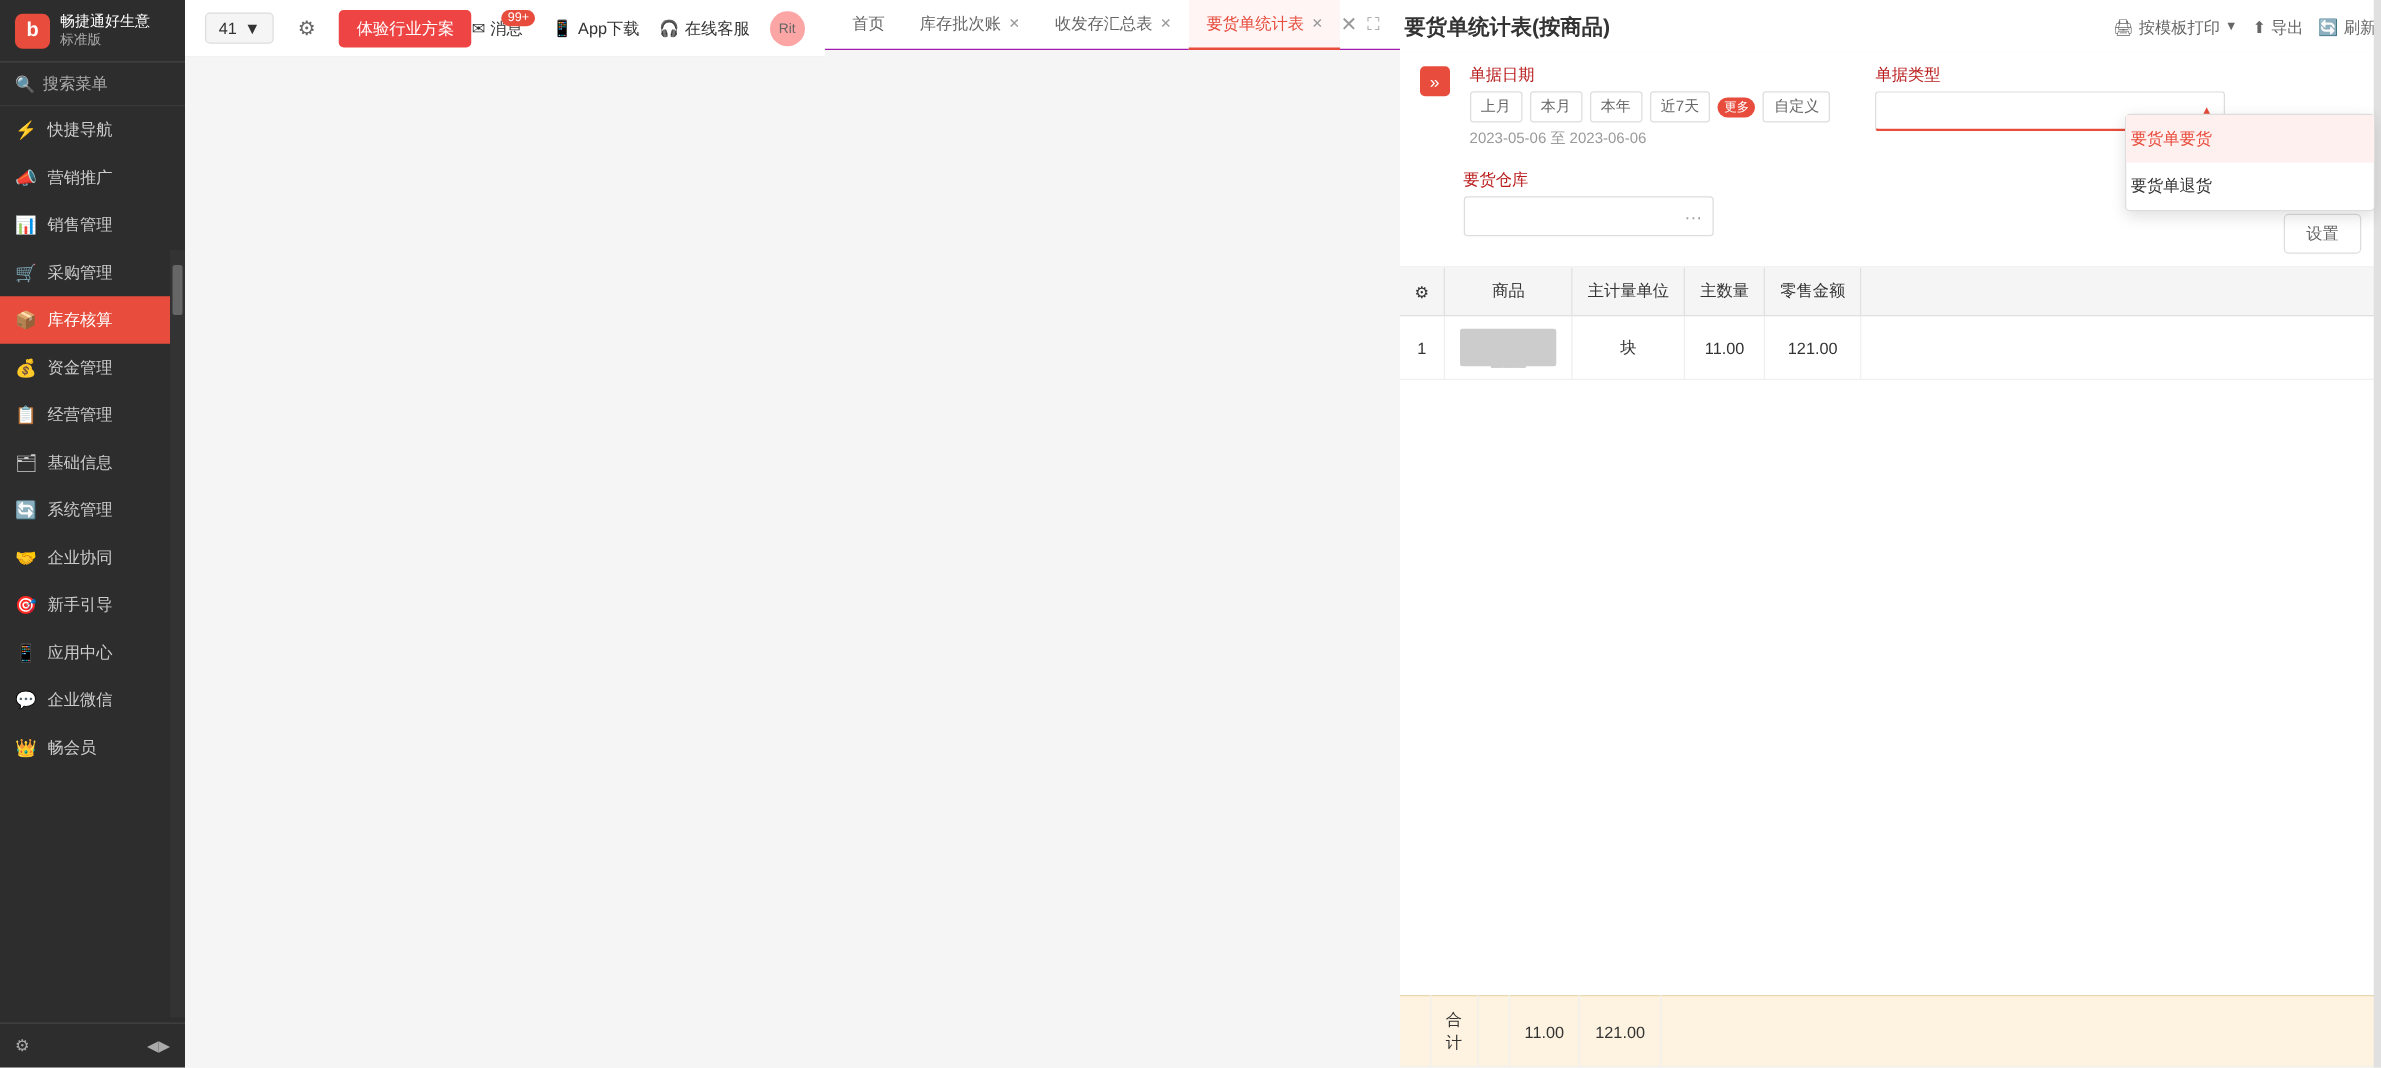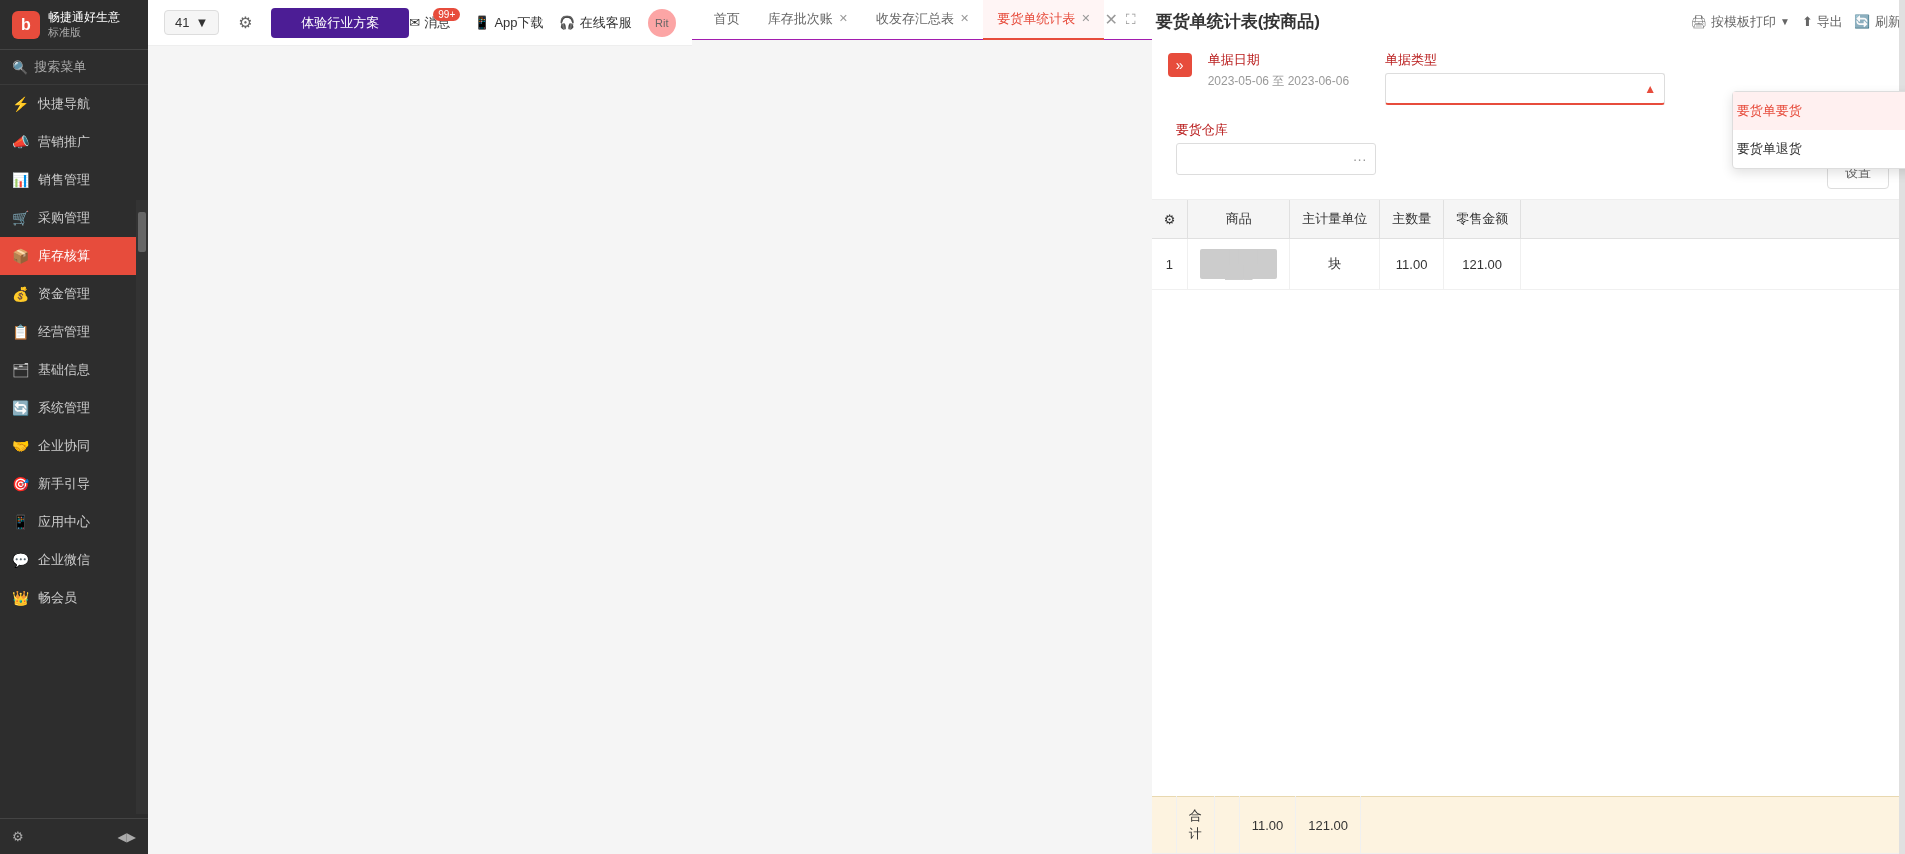--- a/index.html
+++ b/index.html
@@ -108,25 +108,25 @@
       color: #333;
     }
     .gear-btn {
       width: 28px; height: 28px;
       display: flex; align-items: center; justify-content: center;
       cursor: pointer;
       color: #666;
       font-size: 16px;
     }
     .trial-btn {
-      background: #4c1d95;
+      background: #ef4444;
       color: #fff;
       border: none;
       border-radius: 4px;
-      padding: 6px 30px;
+      padding: 6px 14px;
       cursor: pointer;
       font-size: 13px;
     }
     .header-right {
       display: flex;
       align-items: center;
       gap: 16px;
       font-size: 13px;
       color: #333;
     }
@@ -578,32 +578,40 @@
       </div>
     </div>
 
     <div class="filter-bar" style="position:relative;">
       <div class="expand-btn">
         <span>»</span>
       </div>
 
       <div class="filter-group">
         <div class="filter-label">单据日期</div>
+        <div class="date-options">
+          <button class="date-btn">上月</button>
+          <button class="date-btn">本月</button>
+          <button class="date-btn">本年</button>
+          <button class="date-btn">近7天</button>
+          <span class="custom-badge">更多</span>
+          <button class="date-btn">自定义</button>
+        </div>
         <div class="date-range">2023-05-06 至 2023-06-06</div>
       </div>
 
       <div class="filter-group" style="margin-left:20px;">
         <div class="filter-label">单据类型</div>
         <div class="filter-select" style="display:flex;align-items:center;justify-content:space-between;min-height:32px;">
           <span style="flex:1;"></span>
           <span style="color:#e74c3c;font-size:12px;">▲</span>
         </div>
       </div>
 
-      <div class="filter-group" style="margin-left:8px;">
+      <div class="filter-group" style="margin-left:35px;">
         <div class="filter-label">要货仓库</div>
         <div class="filter-select-plain" style="display:flex;align-items:center;justify-content:space-between;min-height:32px;">
           <span style="flex:1;"></span>
           <span style="color:#999;font-size:14px;">···</span>
         </div>
       </div>
 
       <div style="display:flex;flex-direction:column;justify-content:flex-end;gap:6px;margin-left:auto;">
         <button class="query-btn">查询</button>
         <button class="settings-btn">设置</button>

